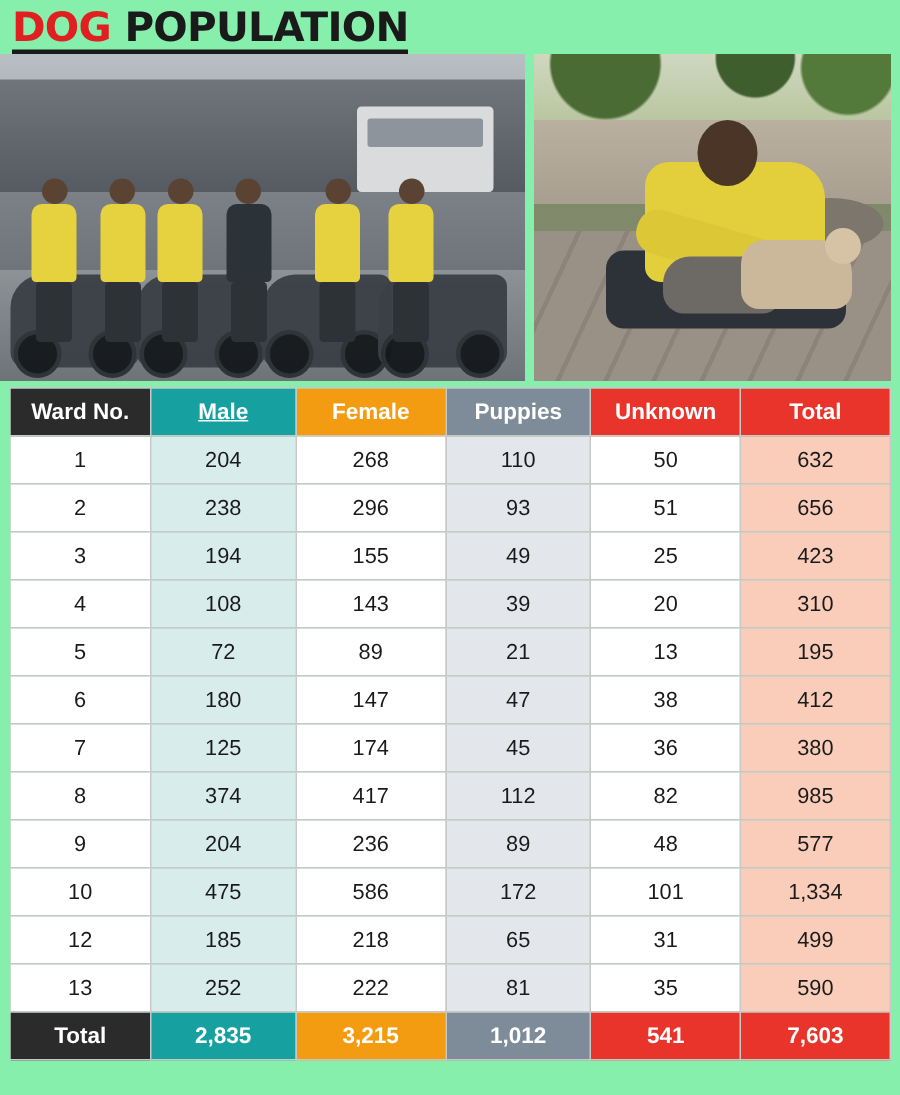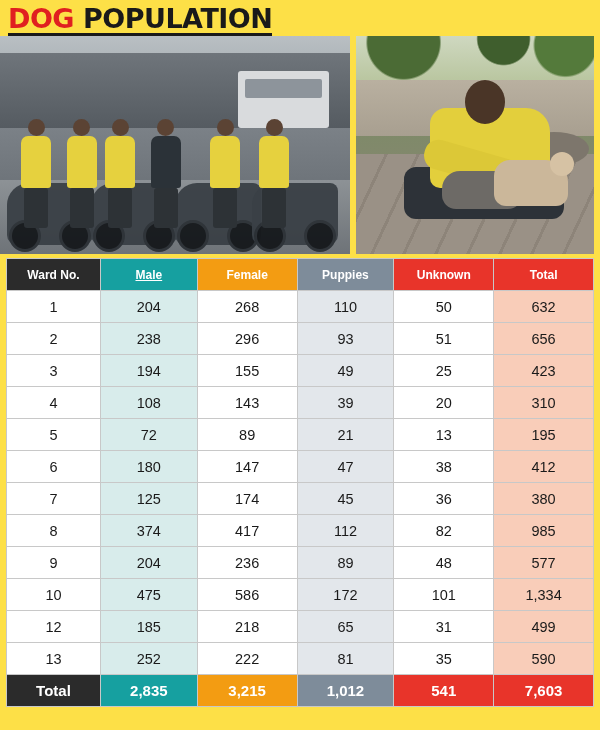--- a/index.html
+++ b/index.html
@@ -10,21 +10,21 @@
     width: 600px;
     height: 730px;
     background: #ffffff;
     font-family: "Liberation Sans", sans-serif;
     overflow: hidden;
   }
   .page {
     width: 600px;
     height: 730px;
     position: relative;
-    background: #fde047;
+    background: #86efac;
     box-sizing: border-box;
   }
 
   
   .header {
     position: relative;
     height: 34px;
     padding: 4px 0 0 8px;
     box-sizing: border-box;
   }
@@ -175,21 +175,21 @@
   table.data th, table.data td {
     text-align: center;
     border: 1px solid #c8c8c8;
     padding: 0;
     height: 31px;
     vertical-align: middle;
   }
   thead th {
     color: #ffffff;
     font-weight: bold;
-    font-size: 12px;
+    font-size: 15px;
     border: 1px solid #ffffff;
     height: 30px;
   }
   .col-ward   { width: 16%; }
   .col-male   { width: 16.5%; }
   .col-female { width: 17%; }
   .col-pup    { width: 16.5%; }
   .col-unk    { width: 17%; }
   .col-total  { width: 17%; }
 

